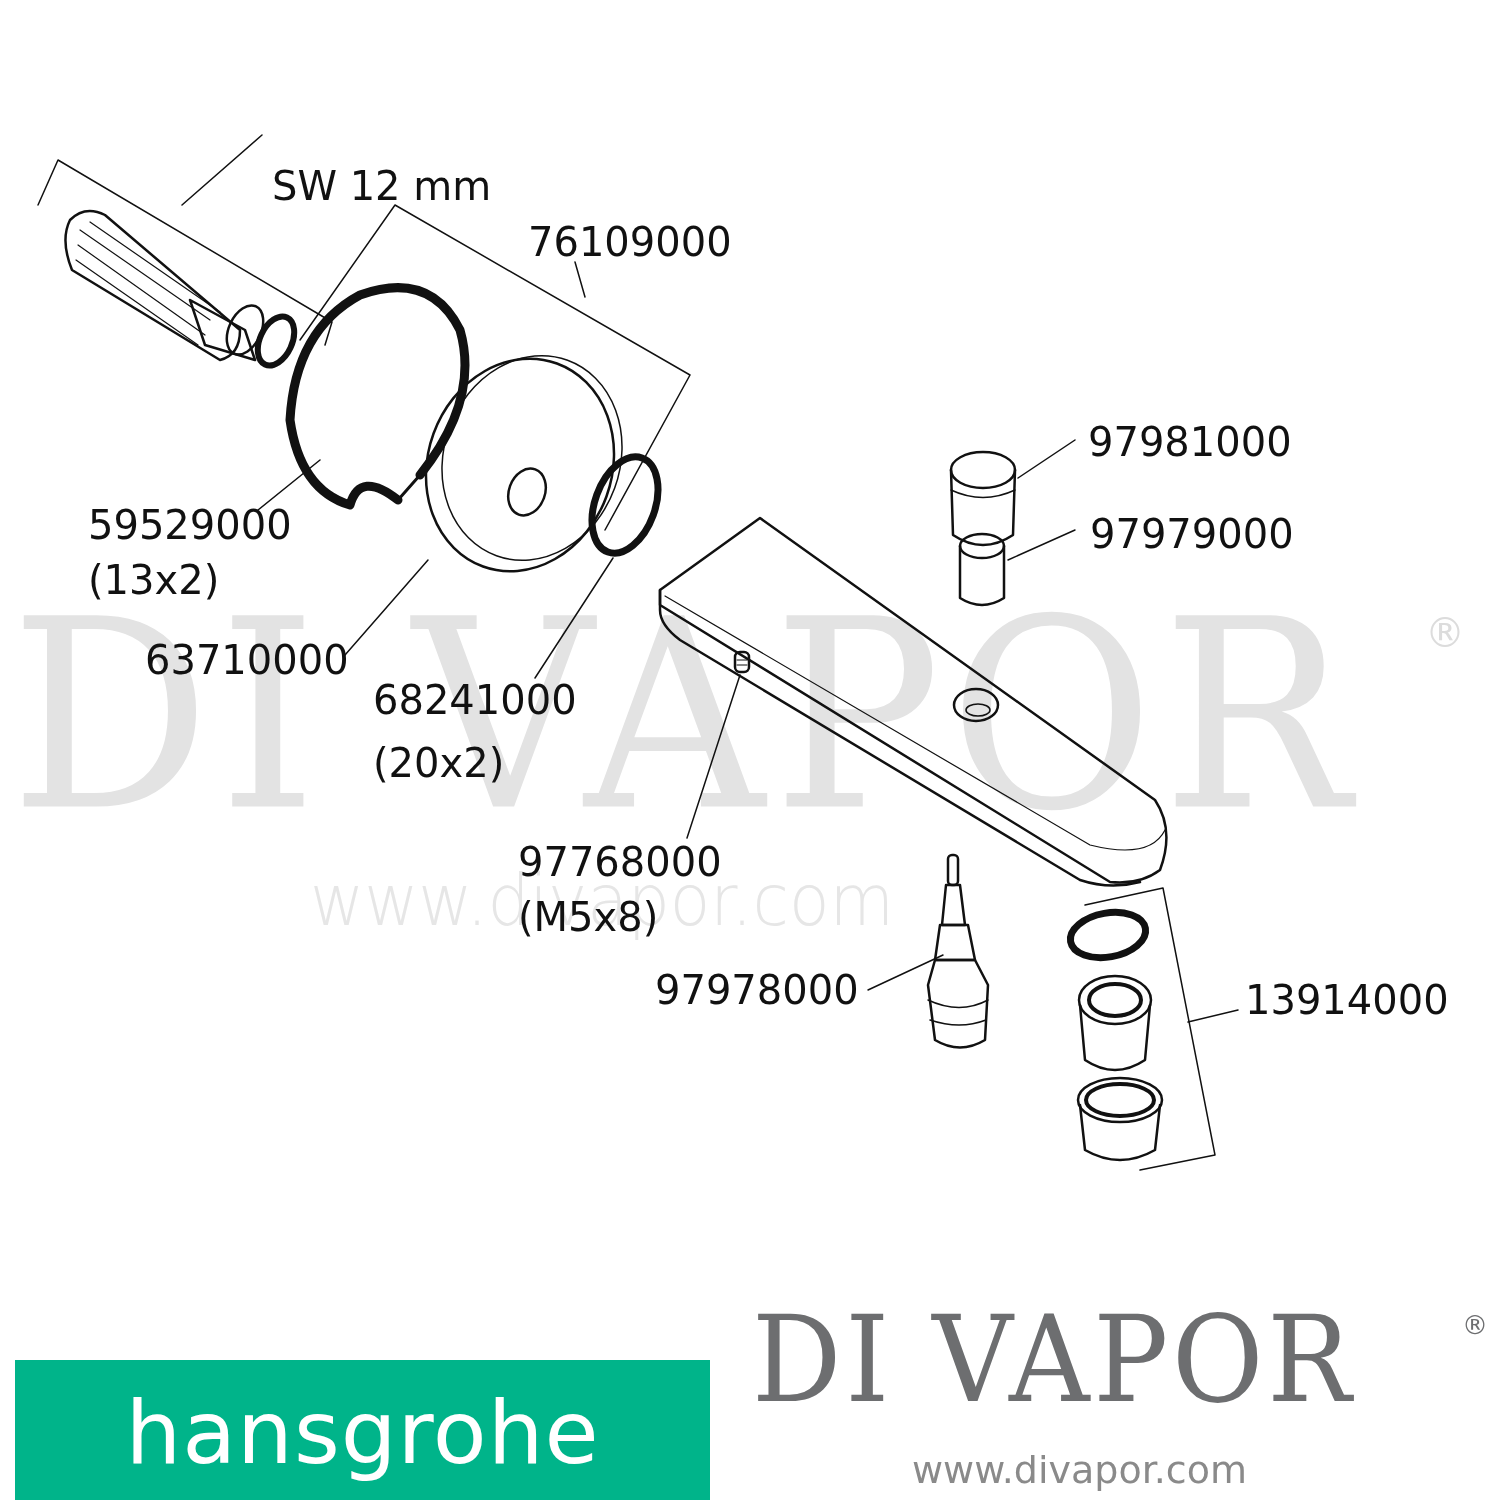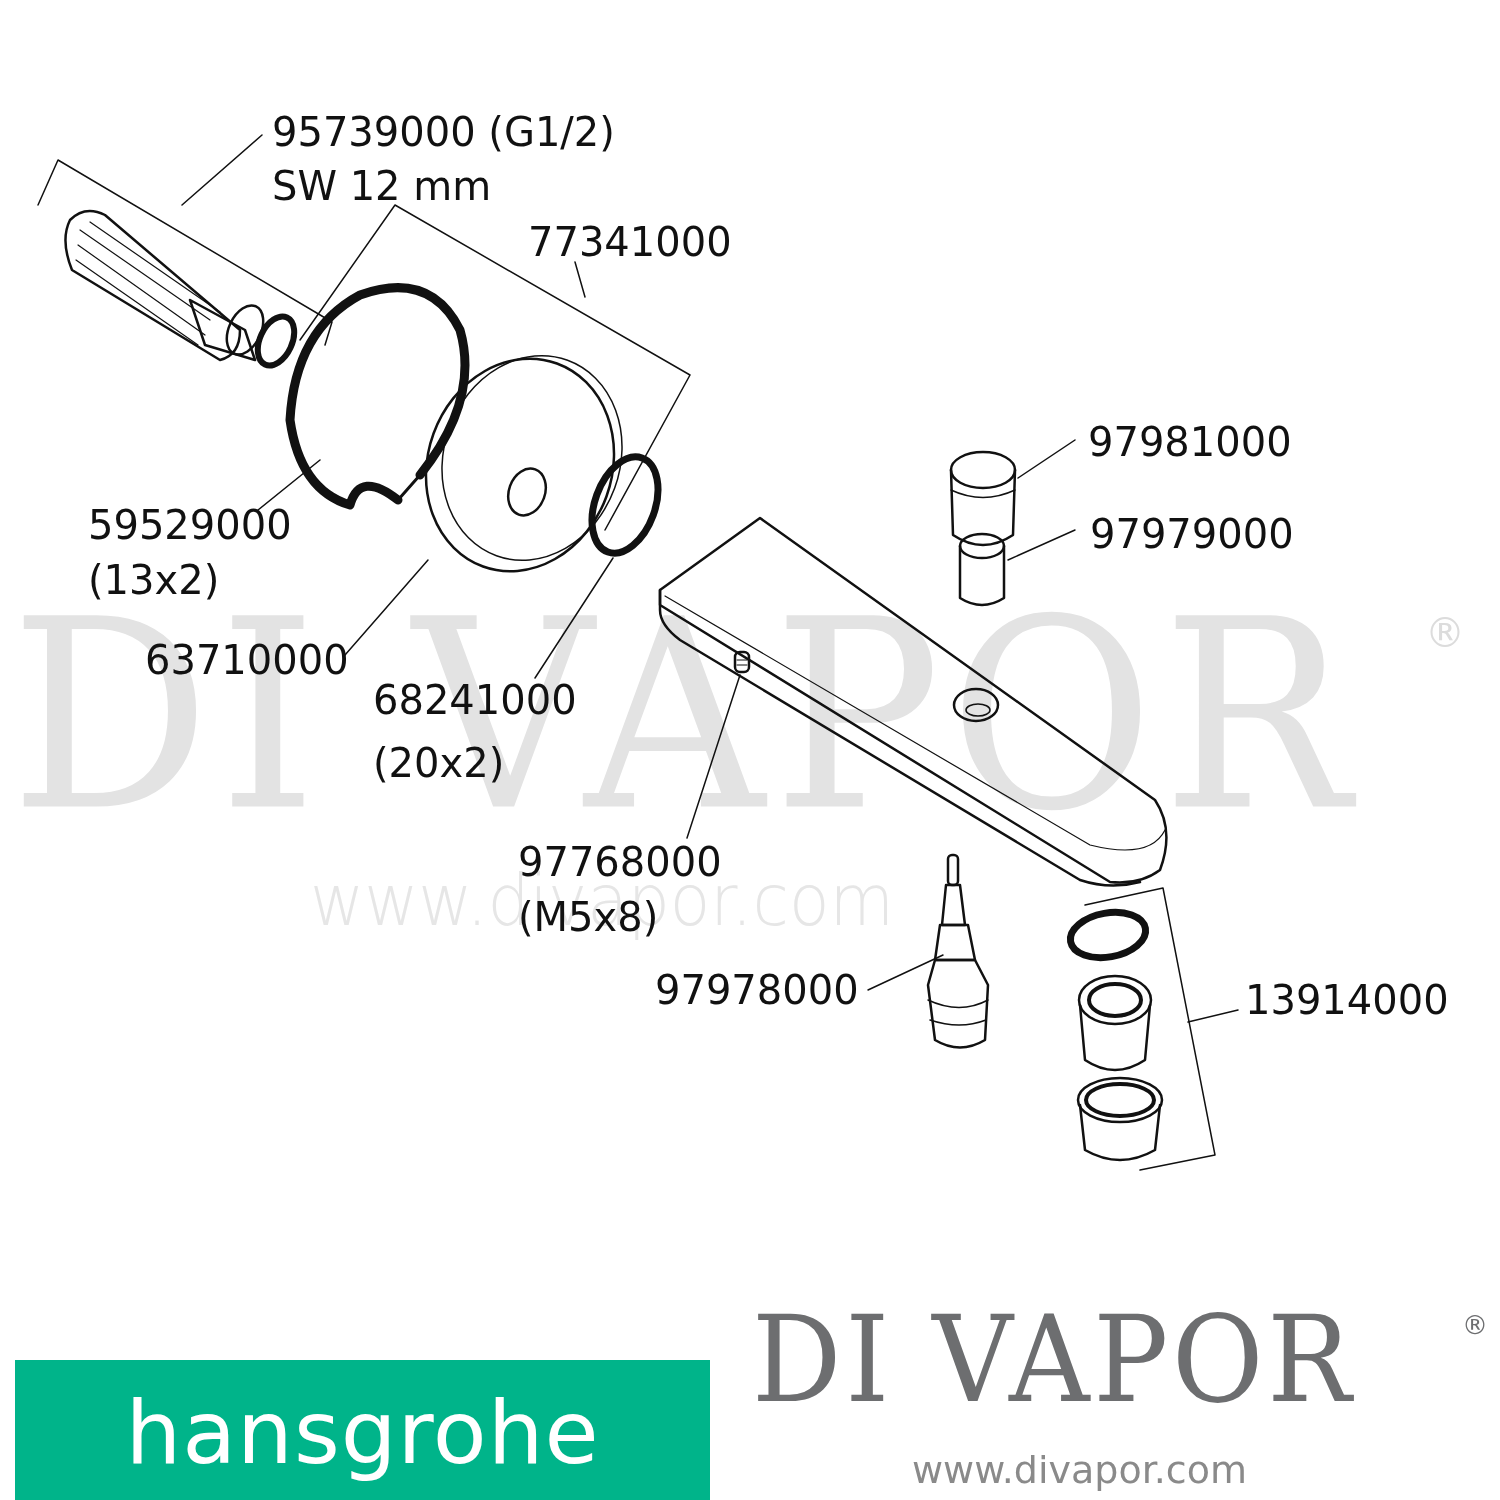--- a/index.html
+++ b/index.html
@@ -100,23 +100,22 @@
         <path d="M1080 1005 L1085 1060 Q1115 1080 1145 1060 L1150 1005"></path>
         <ellipse cx="1120" cy="1100" rx="42" ry="22"></ellipse>
         <ellipse cx="1120" cy="1100" rx="34" ry="16" stroke-width="4"></ellipse>
         <path d="M1080 1105 L1085 1150 Q1120 1170 1155 1150 L1160 1105"></path>
       </g>
       <polyline points="1085,905 1163,888 1215,1155 1140,1170" stroke-width="1.5"></polyline>
       <line x1="1188" y1="1022" x2="1238" y2="1010" stroke-width="1.5"></line>
     </g>
   </svg>
 
-  <div class="label" style="left:272px;top:112px">95739000 (G1/2)</div>
   <div class="label" style="left:272px;top:166px">SW 12 mm</div>
-  <div class="label" style="left:528px;top:222px">77341000</div>
+  <div class="label" style="left:528px;top:222px">76109000</div>
   <div class="label" style="left:88px;top:505px">59529000</div>
   <div class="label" style="left:88px;top:560px">(13x2)</div>
   <div class="label" style="left:145px;top:640px">63710000</div>
   <div class="label" style="left:373px;top:680px">68241000</div>
   <div class="label" style="left:373px;top:743px">(20x2)</div>
   <div class="label" style="left:1088px;top:422px">97981000</div>
   <div class="label" style="left:1090px;top:514px">97979000</div>
   <div class="label" style="left:518px;top:842px">97768000</div>
   <div class="label" style="left:518px;top:897px">(M5x8)</div>
   <div class="label" style="left:655px;top:970px">97978000</div>

